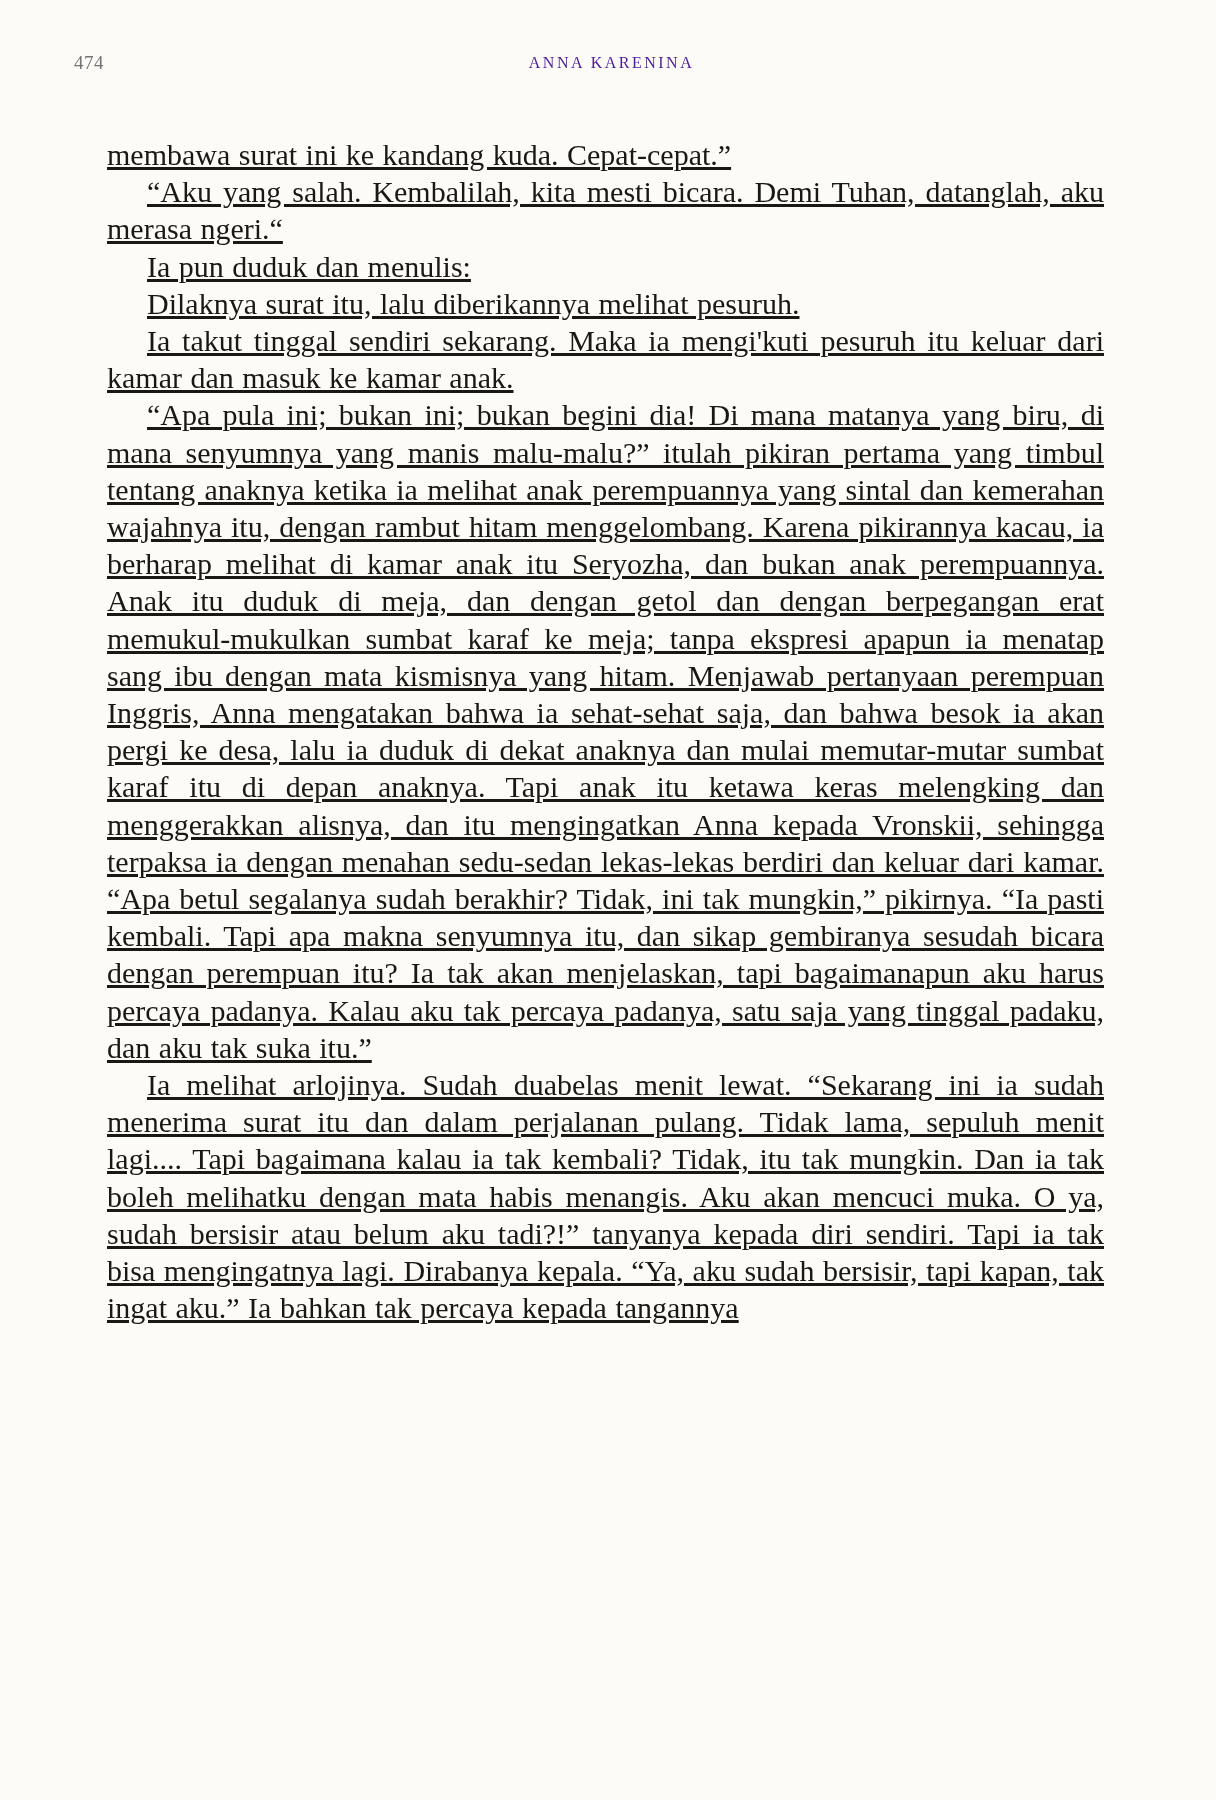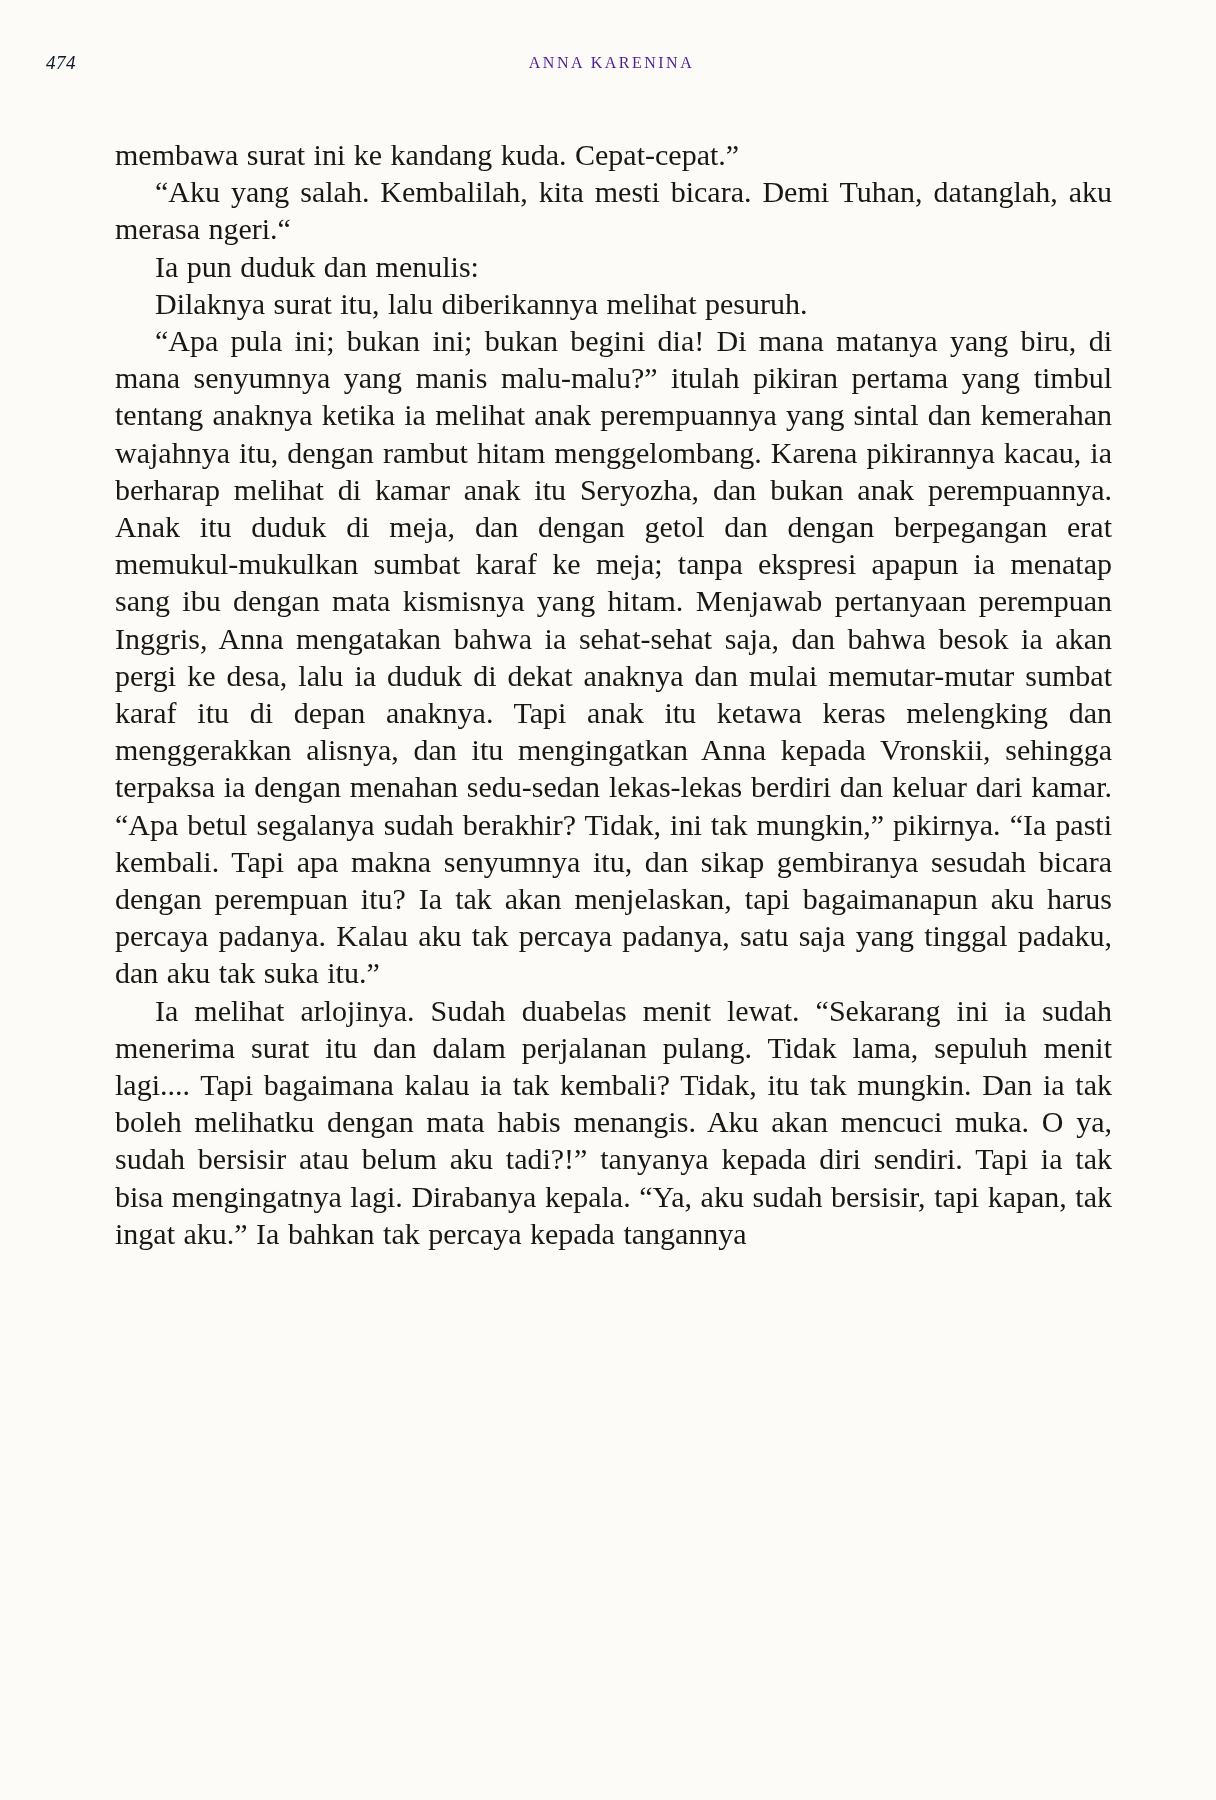--- a/index.html
+++ b/index.html
@@ -19,42 +19,42 @@
   }
   .running-head {
     position: absolute;
     top: 0;
     left: 0;
     right: 0;
     height: 100px;
   }
   .page-number {
     position: absolute;
-    left: 46px;
+    left: 74px;
     top: 52px;
     font-size: 19px;
     letter-spacing: 0.5px;
-    color: #0f172a;
-    font-style: italic;
+    color: #737373;
   }
   .running-title {
     position: absolute;
     left: 113px;
     width: 997px;
     top: 54px;
     text-align: center;
     font-size: 16px;
     letter-spacing: 2.5px;
     color: #4c1d95;
   }
   .text-block {
     position: absolute;
-    left: 115px;
+    left: 107px;
     top: 136px;
     width: 997px;
+    text-decoration: underline;
   }
   .text-block p {
     margin: 0;
     padding: 0;
     font-size: 30px;
     line-height: 37.2px;
     text-align: justify;
     word-spacing: 1px;
   }
   .text-block p.indent {
@@ -72,17 +72,18 @@
   <header class="running-head">
     <span class="page-number">474</span>
     <span class="running-title">ANNA KARENINA</span>
   </header>
 
   <main class="text-block">
     <p class="noindent">membawa surat ini ke kandang kuda. Cepat-cepat.”</p>
     <p class="indent">“Aku yang salah. Kembalilah, kita mesti bicara. Demi Tuhan, datanglah, aku merasa ngeri.“</p>
     <p class="indent">Ia pun duduk dan menulis:</p>
     <p class="indent">Dilaknya surat itu, lalu diberikannya melihat pesuruh.</p>
+    <p class="indent">Ia takut tinggal sendiri sekarang. Maka ia mengi'kuti pesuruh itu keluar dari kamar dan masuk ke kamar anak.</p>
     <p class="indent">“Apa pula ini; bukan ini; bukan begini dia! Di mana matanya yang biru, di mana senyumnya yang manis malu-malu?” itulah pikiran pertama yang timbul tentang anaknya ketika ia melihat anak perempuannya yang sintal dan kemerahan wajahnya itu, dengan rambut hitam menggelombang. Karena pikirannya kacau, ia berharap melihat di kamar anak itu Seryozha, dan bukan anak perempuannya. Anak itu duduk di meja, dan dengan getol dan dengan berpegangan erat memukul-mukulkan sumbat karaf ke meja; tanpa ekspresi apapun ia menatap sang ibu dengan mata kismisnya yang hitam. Menjawab pertanyaan perempuan Inggris, Anna mengatakan bahwa ia sehat-sehat saja, dan bahwa besok ia akan pergi ke desa, lalu ia duduk di dekat anaknya dan mulai memutar-mutar sumbat karaf itu di depan anaknya. Tapi anak itu ketawa keras melengking dan menggerakkan alisnya, dan itu mengingatkan Anna kepada Vronskii, sehingga terpaksa ia dengan menahan sedu-sedan lekas-lekas berdiri dan keluar dari kamar. “Apa betul segalanya sudah berakhir? Tidak, ini tak mungkin,” pikirnya. “Ia pasti kembali. Tapi apa makna senyumnya itu, dan sikap gembiranya sesudah bicara dengan perempuan itu? Ia tak akan menjelaskan, tapi bagaimanapun aku harus percaya padanya. Kalau aku tak percaya padanya, satu saja yang tinggal padaku, dan aku tak suka itu.”</p>
     <p class="indent">Ia melihat arlojinya. Sudah duabelas menit lewat. “Sekarang ini ia sudah menerima surat itu dan dalam perjalanan pulang. Tidak lama, sepuluh menit lagi.... Tapi bagaimana kalau ia tak kembali? Tidak, itu tak mungkin. Dan ia tak boleh melihatku dengan mata habis menangis. Aku akan mencuci muka. O ya, sudah bersisir atau belum aku tadi?!” tanyanya kepada diri sendiri. Tapi ia tak bisa mengingatnya lagi. Dirabanya kepala. “Ya, aku sudah bersisir, tapi kapan, tak ingat aku.” Ia bahkan tak percaya kepada tangannya</p>
   </main>
 
 </div>
 
 </body></html>

